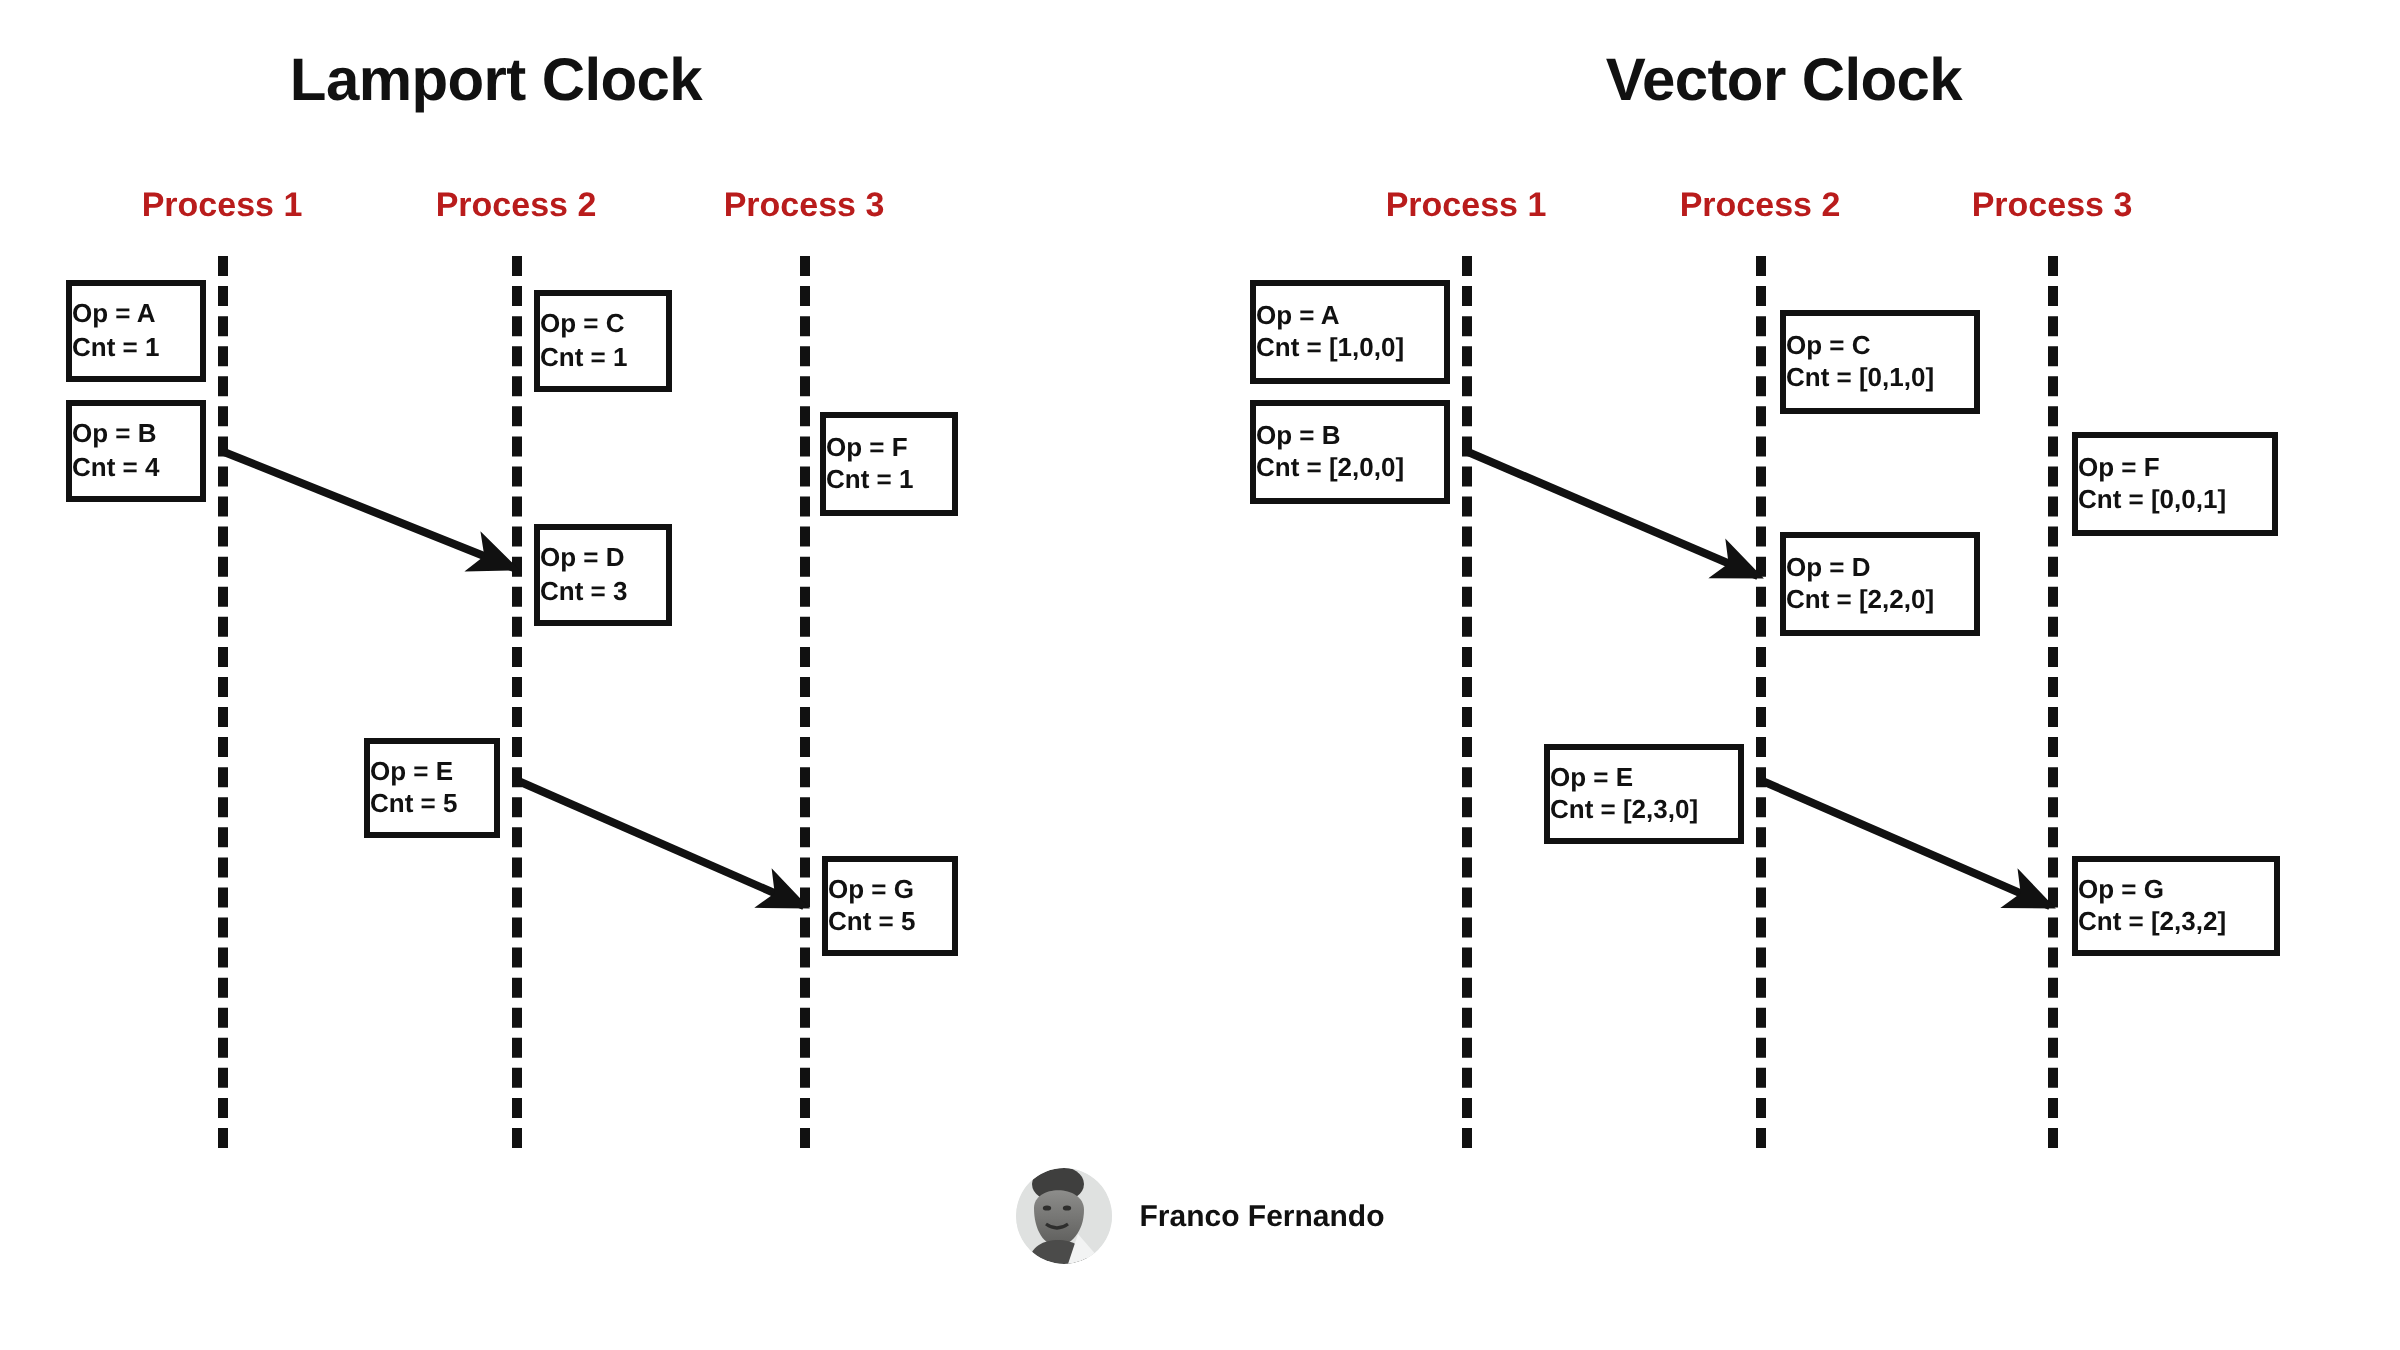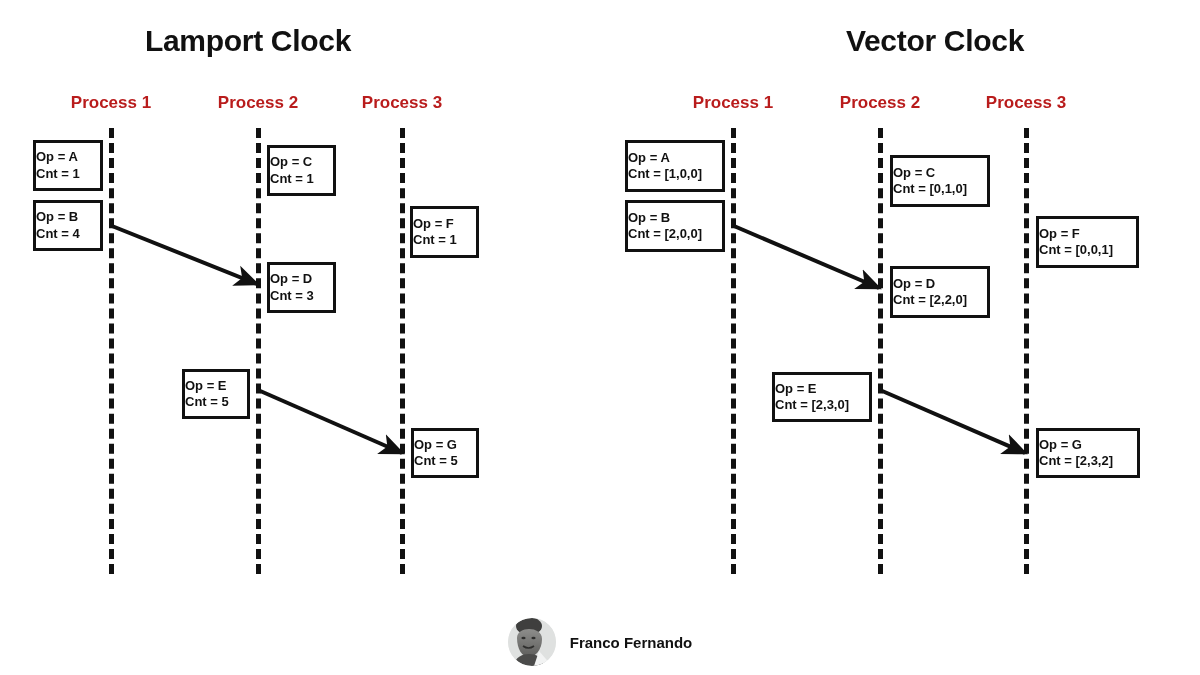--- a/index.html
+++ b/index.html
@@ -157,21 +157,21 @@
         <span class="cnt-line">Cnt = 3</span>
       </div>
       <div class="event-box" style="left: 182px; top: 369px; width: 68px; height: 50px;">
         <span class="op-line">Op = E</span>
         <span class="cnt-line">Cnt = 5</span>
       </div>
       <div class="event-box" style="left: 411px; top: 428px; width: 68px; height: 50px;">
         <span class="op-line">Op = G</span>
         <span class="cnt-line">Cnt = 5</span>
       </div>
-      <div class="diagram-title" style="left: 935px; top: 24px;">Vector Clock</div>
+      <div class="diagram-title" style="left: 892px; top: 24px;">Vector Clock</div>
       <div class="process-label" style="left: 733px; top: 93px;">Process 1</div>
       <div class="lifeline" style="left: 731px; top: 128px; height: 446px;"></div>
       <div class="process-label" style="left: 880px; top: 93px;">Process 2</div>
       <div class="lifeline" style="left: 878px; top: 128px; height: 446px;"></div>
       <div class="process-label" style="left: 1026px; top: 93px;">Process 3</div>
       <div class="lifeline" style="left: 1024px; top: 128px; height: 446px;"></div>
       <div class="event-box" style="left: 625px; top: 140px; width: 100px; height: 52px;">
         <span class="op-line">Op = A</span>
         <span class="cnt-line">Cnt = [1,0,0]</span>
       </div>
@@ -194,21 +194,21 @@
       <div class="event-box" style="left: 772px; top: 372px; width: 100px; height: 50px;">
         <span class="op-line">Op = E</span>
         <span class="cnt-line">Cnt = [2,3,0]</span>
       </div>
       <div class="event-box" style="left: 1036px; top: 428px; width: 104px; height: 50px;">
         <span class="op-line">Op = G</span>
         <span class="cnt-line">Cnt = [2,3,2]</span>
       </div>
     </div>
 
-  <div class="footer" id="footer" style="top: 618px; align-items: center;">
+  <div class="footer" id="footer" style="top: 584px; align-items: center;">
     <div class="avatar">
       <svg width="48" height="48" viewBox="0 0 48 48" xmlns="http://www.w3.org/2000/svg">
         <defs>
           <clipPath id="avclip">
               <circle cx="24" cy="24" r="24"></circle>
             </clipPath>
           <linearGradient id="skin" x1="0" y1="0" x2="0" y2="1">
             <stop offset="0%" stop-color="#8d8d8b"></stop>
             <stop offset="100%" stop-color="#5e5e5c"></stop>
           </linearGradient>

